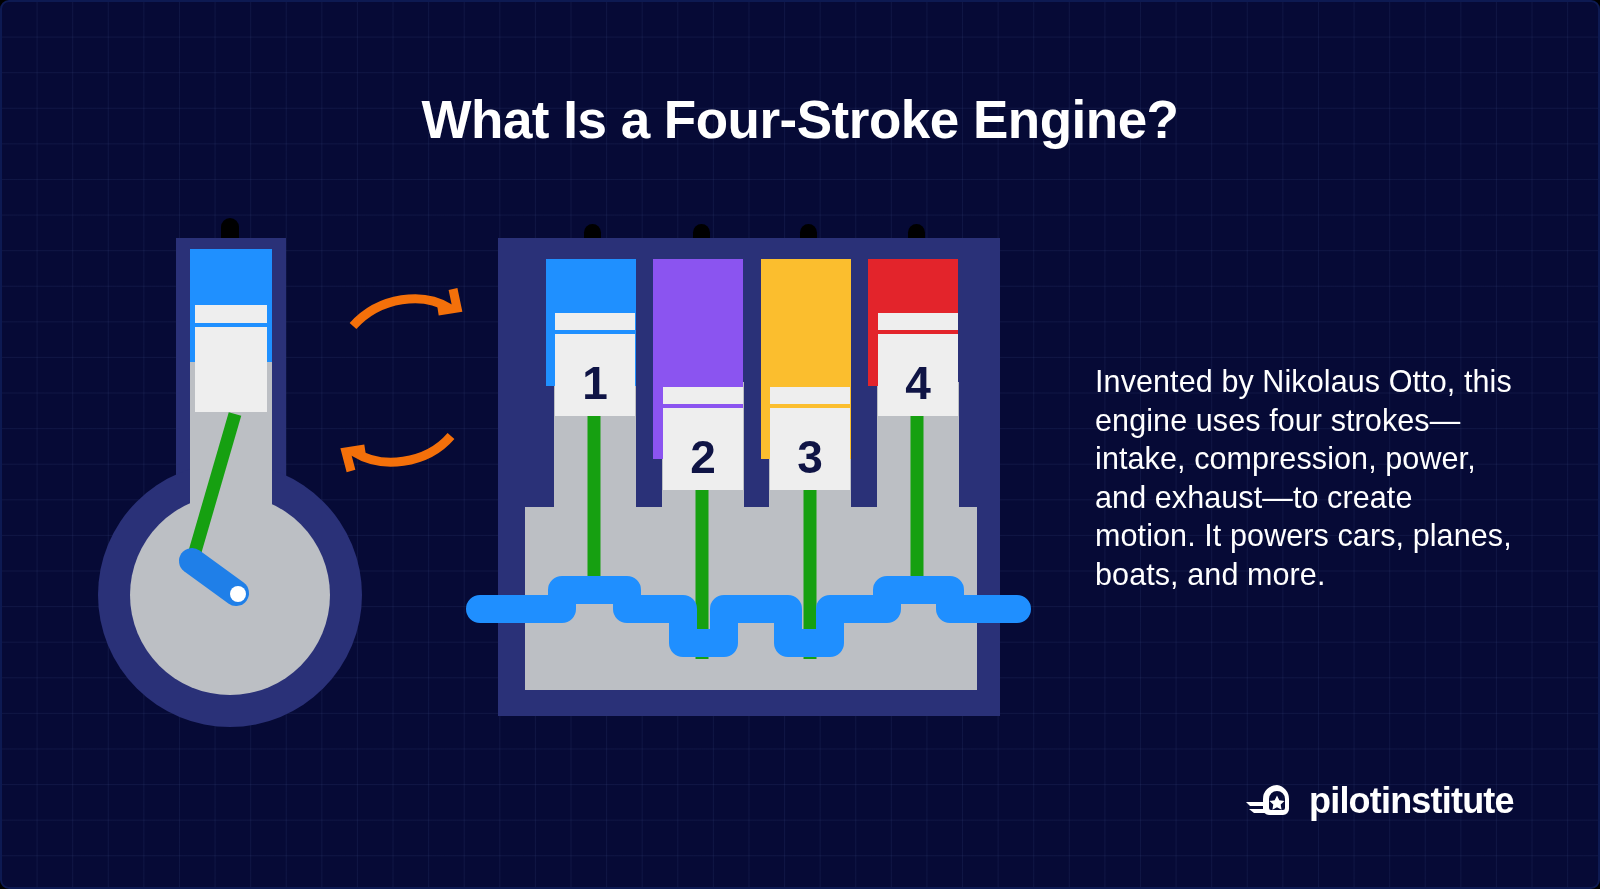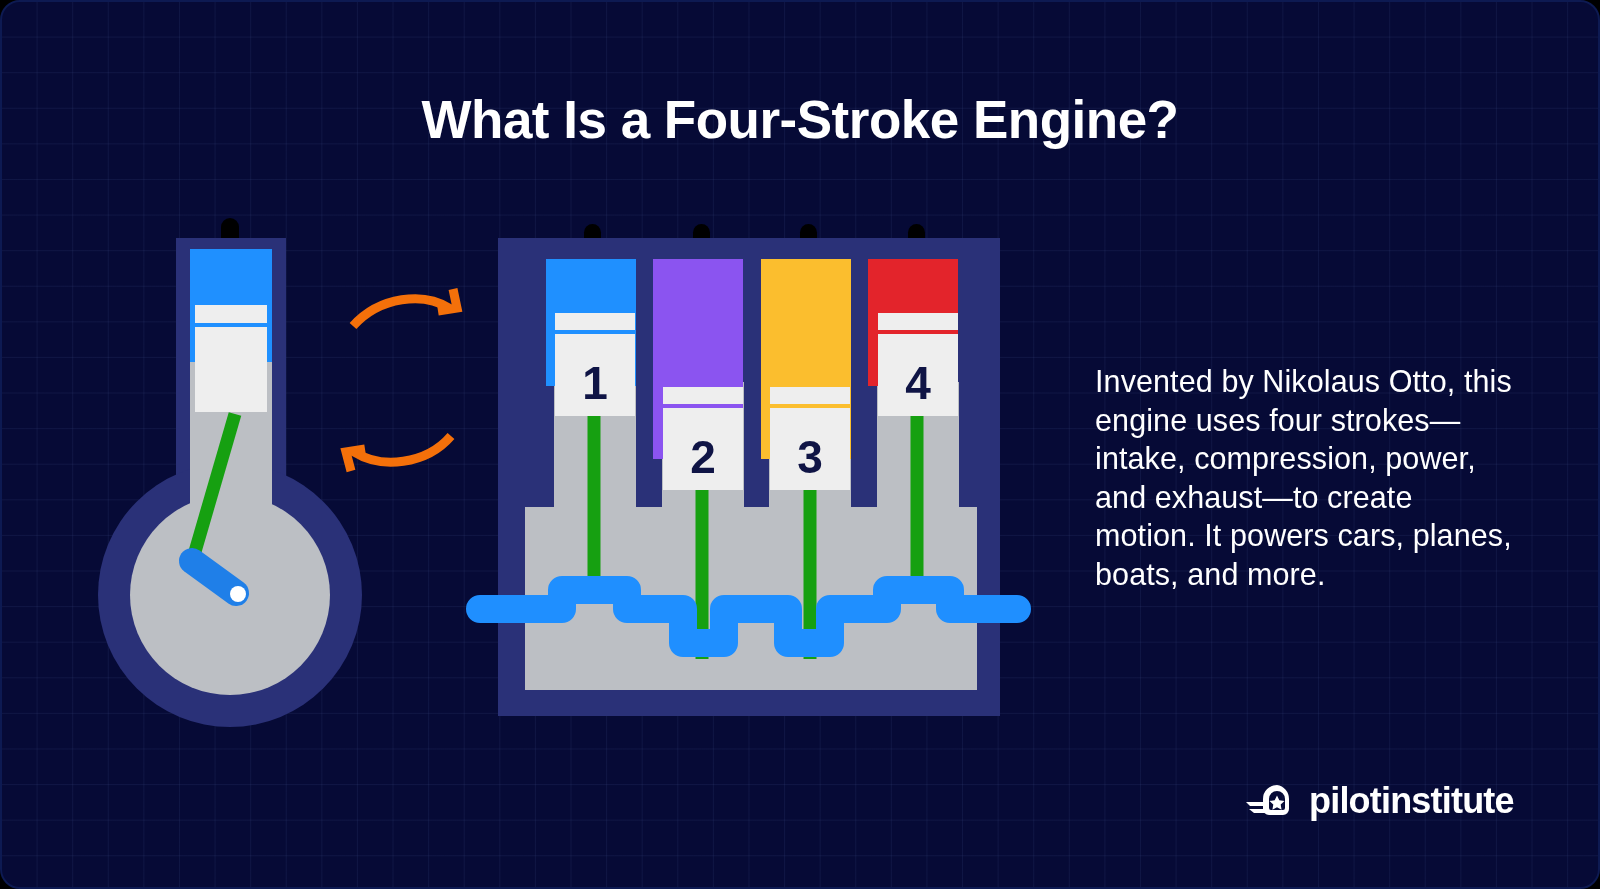--- a/index.html
+++ b/index.html
@@ -6,21 +6,21 @@
     margin: 0;
     padding: 0;
     background: #000000;
   }
   #canvas {
     position: relative;
     width: 1600px;
     height: 889px;
     overflow: hidden;
     background: #060a36;
-    border-radius: 20px;
+    border-radius: 9px;
     box-sizing: border-box;
     border: 2px solid #0d1a52;
     font-family: "Liberation Sans", sans-serif;
   }
   
   #grid {
     position: absolute;
     inset: 0;
     background-image:
       linear-gradient(to right, rgba(120,150,220,0.085) 1px, transparent 1px),

